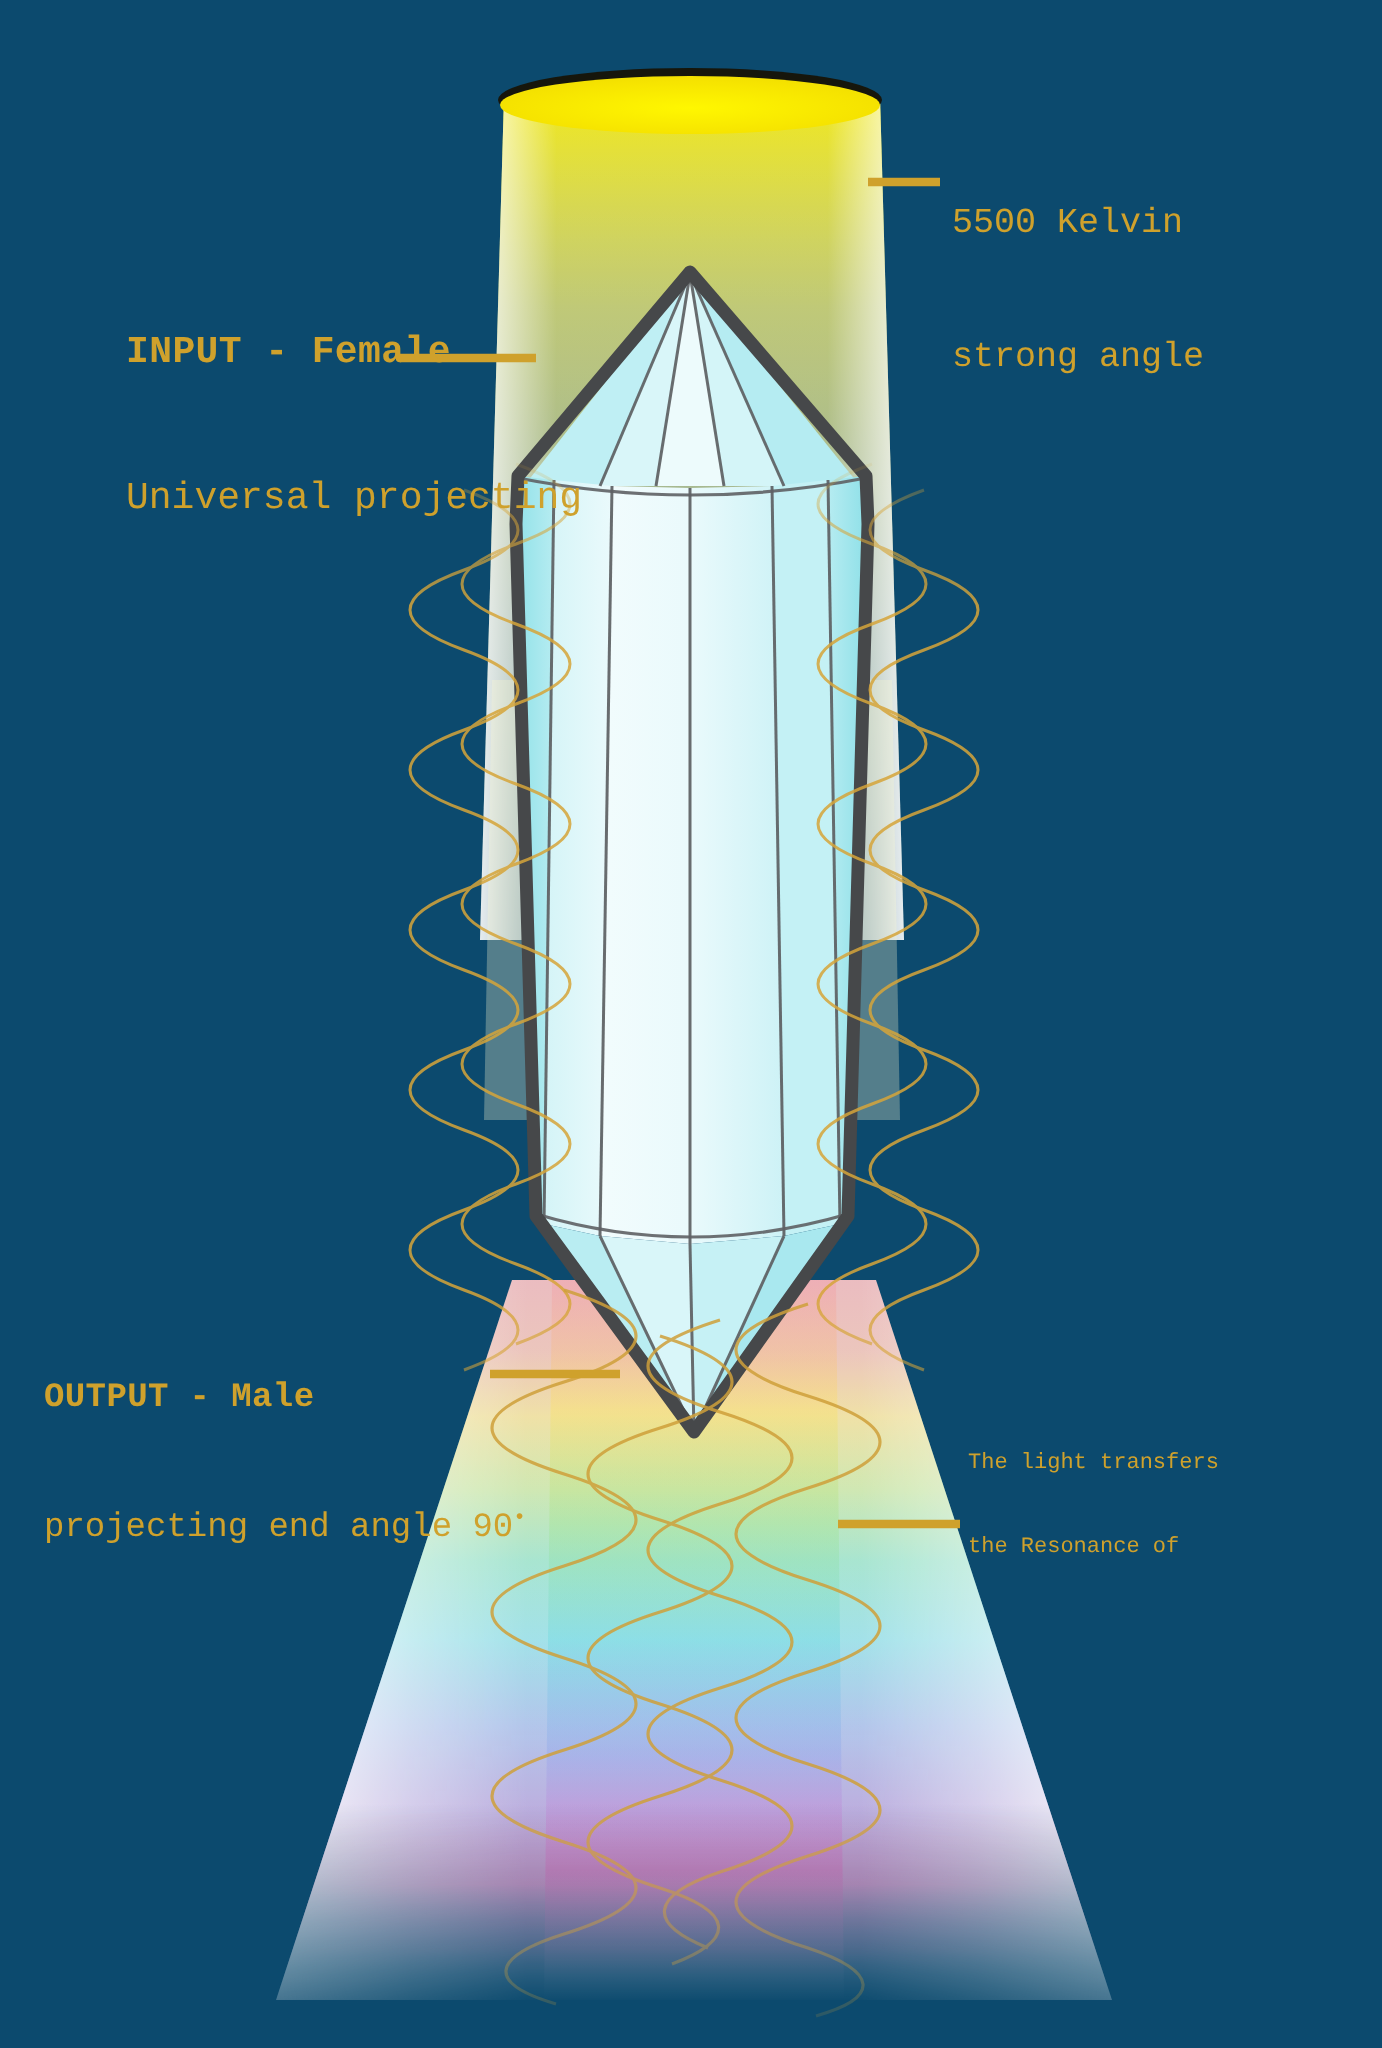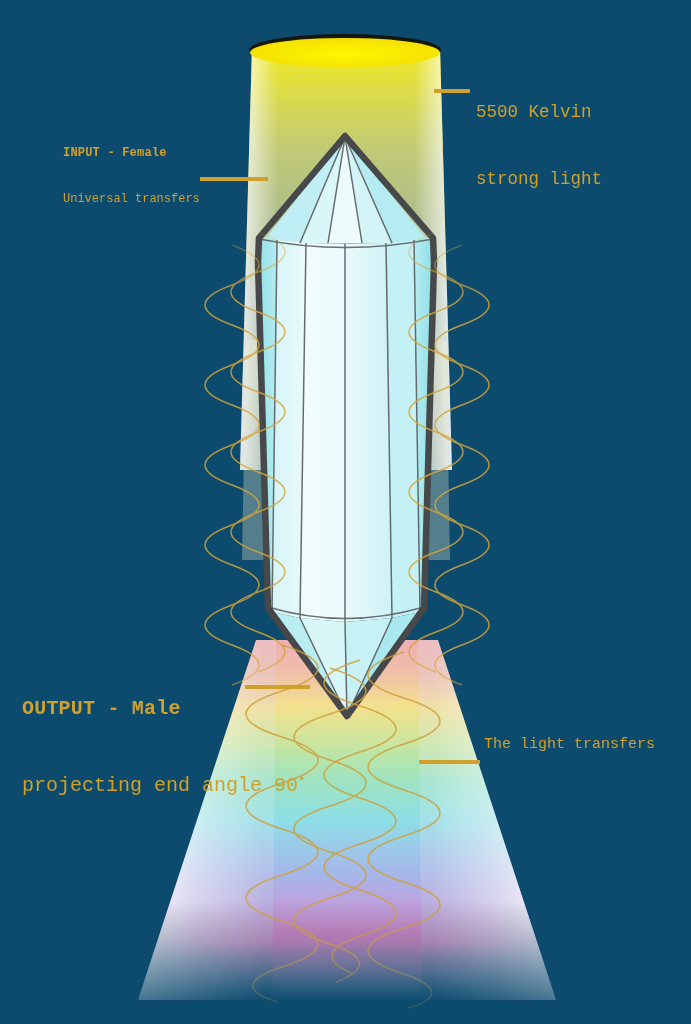--- a/index.html
+++ b/index.html
@@ -46,31 +46,31 @@
     line-height: 0;
   }
   #lbl-source {
     left: 476px;
     top: 56px;
     font-size: 17.5px;
   }
   #lbl-input {
     left: 63px;
     top: 115px;
-    font-size: 12px;
+    font-size: 19px;
   }
   #lbl-output {
     left: 22px;
     top: 645px;
-    font-size: 20px;
+    font-size: 17px;
   }
   #lbl-resonance {
     left: 484px;
     top: 697px;
-    font-size: 15px;
+    font-size: 11px;
   }
 </style>
 </head>
 <body>
 
 <div id="stage">
 
   <svg id="art" viewBox="0 0 691 1024" xmlns="http://www.w3.org/2000/svg">
     <defs>
 
@@ -341,30 +341,31 @@
     <g stroke="#cfa12c" stroke-width="4.2" stroke-linecap="butt">
       <line x1="434" y1="91" x2="470" y2="91"></line>
       <line x1="200" y1="179" x2="268" y2="179"></line>
       <line x1="245" y1="687" x2="310" y2="687"></line>
       <line x1="419" y1="762" x2="480" y2="762"></line>
     </g>
   </svg>
 
   <div class="label" id="lbl-source">
     <span class="ln">5500 Kelvin</span>
-    <span class="ln">strong light</span>
+    <span class="ln">strong angle</span>
   </div>
 
   <div class="label" id="lbl-input">
     <span class="ln strong">INPUT - Female</span>
-    <span class="ln">Universal transfers</span>
+    <span class="ln">Universal projecting</span>
   </div>
 
   <div class="label" id="lbl-output">
     <span class="ln strong">OUTPUT - Male</span>
     <span class="ln"><span>projecting end angle 90</span><span class="deg">•</span></span>
   </div>
 
   <div class="label" id="lbl-resonance">
     <span class="ln">The light transfers</span>
+    <span class="ln">the Resonance of</span>
   </div>
 
 </div>
 
 </body></html>

